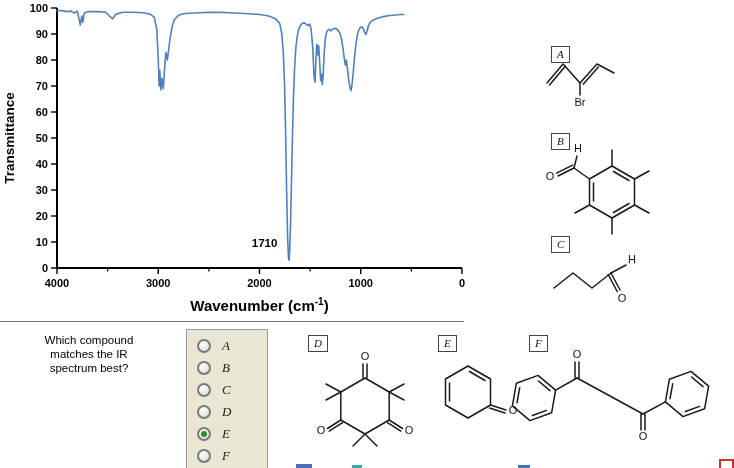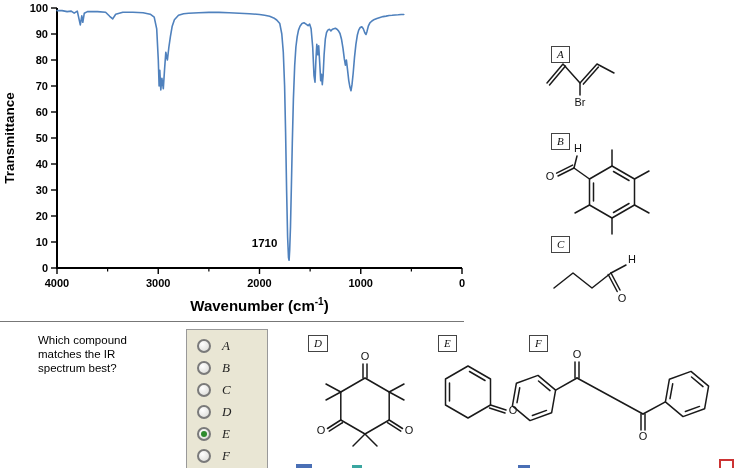--- a/index.html
+++ b/index.html
@@ -8,21 +8,21 @@
   #spectrum-svg{position:absolute;left:0;top:0;}
   #spectrum-svg text{font-family:"Liberation Sans",sans-serif;fill:#000;}
   .badge{position:absolute;border:1px solid #444;background:#fff;
          font:italic 11px "Liberation Serif",serif;color:#111;
          height:15px;line-height:15px;padding:0 5px;text-align:center;}
   .struct-svg{position:absolute;overflow:visible;}
   .bond{stroke:#1a1a1a;stroke-width:1.5;fill:none;stroke-linecap:round;stroke-linejoin:round;}
   .atom{font:11px "Liberation Sans",sans-serif;fill:#111;text-anchor:middle;}
   .divider{position:absolute;left:0;top:321px;width:464px;height:1px;background:#777;}
   .question{position:absolute;left:38px;top:333px;width:102px;
-            font-size:11.5px;line-height:1.22;color:#000;}
+            font-size:11.5px;line-height:1.22;color:#000;text-align:center;}
   .panel{position:absolute;left:186px;top:329px;width:82px;height:150px;
          background:#e9e6d4;border:1px solid #999;box-sizing:border-box;
          padding:5px 0 0 10px;}
   .opt-row{display:flex;align-items:center;height:22px;cursor:pointer;}
   .radio{position:relative;width:14px;height:14px;border:2px solid #7a7a7a;border-radius:50%;
          background:radial-gradient(circle at 35% 30%,#ffffff,#d8d8d4);box-sizing:border-box;}
   .opt-row.selected .radio::after{content:"";position:absolute;left:50%;top:50%;
          width:6px;height:6px;border-radius:50%;background:#2e8b2e;
          transform:translate(-50%,-50%);}
   .opt-label{margin-left:11px;font:italic 13px "Liberation Serif",serif;color:#222;}

